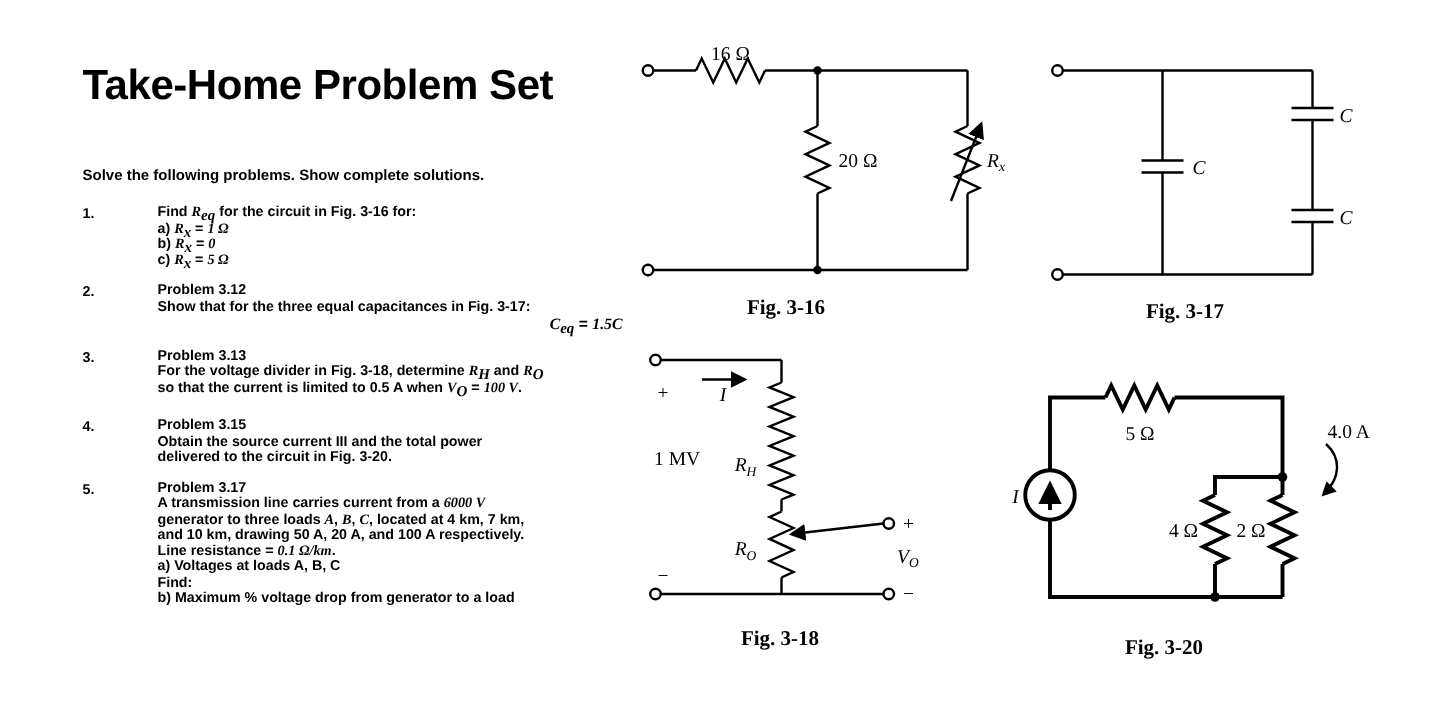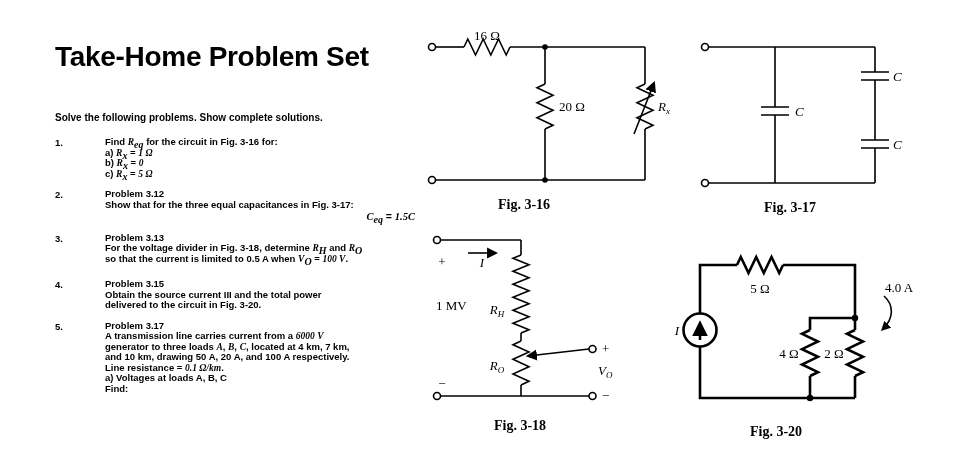--- a/index.html
+++ b/index.html
@@ -82,20 +82,21 @@
   <div class="problem">
     <div class="pnum">5.</div>
     <div class="pbody">
       <div>Problem 3.17</div>
       <div>A transmission line carries current from a <i>6000 V</i></div>
       <div>generator to three loads <i>A</i>, <i>B</i>, <i>C</i>, located at 4 km, 7 km,</div>
       <div>and 10 km, drawing 50 A, 20 A, and 100 A respectively.</div>
       <div>Line resistance =  <i>0.1 Ω/km</i>.</div>
       <div>a) Voltages at loads A, B, C</div>
       <div>Find:</div>
+      <div>b) Maximum % voltage drop from generator to a load</div>
     </div>
   </div>
 
 </div>
 
 <svg class="fig" style="left:424px; top:29px;" width="250" height="190" viewBox="0 0 250 190">
   <defs>
     <marker id="m316" viewBox="0 0 10 10" refX="8" refY="5" markerWidth="7" markerHeight="7" orient="auto">
       <path class="ah" d="M0,0 L10,5 L0,10 z"></path>
     </marker>

